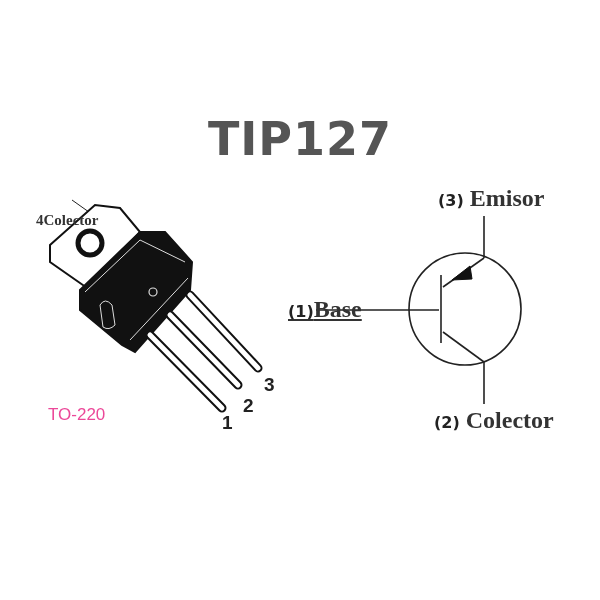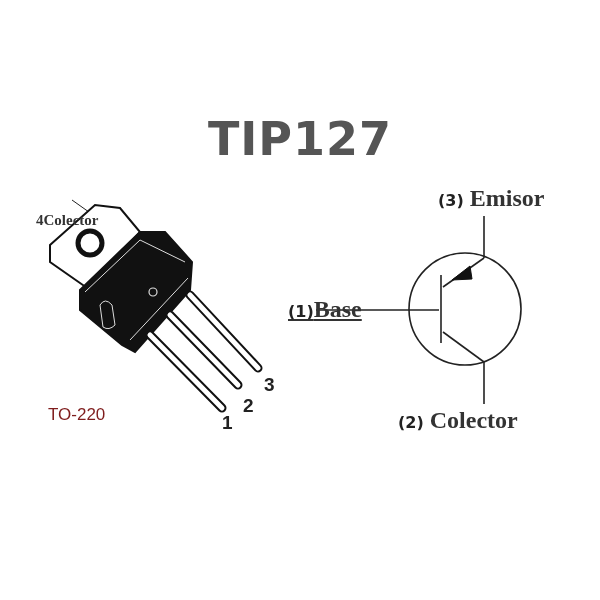--- a/index.html
+++ b/index.html
@@ -1,20 +1,20 @@
 <!DOCTYPE html>
 <html><head>
 <meta charset="utf-8">
 <style>
   html, body { margin:0; padding:0; background:#ffffff; }
   body { width:600px; height:600px; position:relative; overflow:hidden; font-family:"Liberation Sans", sans-serif; }
   .title { position:absolute; left:0; width:600px; top:112px; text-align:center; font-family:"DejaVu Sans", sans-serif; font-weight:bold; font-size:46px; color:#555555; letter-spacing:1px; }
   .serif-label { position:absolute; font-family:"Liberation Serif", serif; font-weight:bold; color:#333333; white-space:nowrap; }
   .num { font-family:"DejaVu Sans", sans-serif; font-weight:bold; font-size:16px; color:#222; }
-  .pkg-label { position:absolute; font-family:"Liberation Sans", sans-serif; font-size:17px; color:#7f1d1d; }
+  .pkg-label { position:absolute; font-family:"Liberation Sans", sans-serif; font-size:17px; color:#ec4899; }
   .pin-num { position:absolute; font-family:"Liberation Sans", sans-serif; font-weight:bold; font-size:19px; color:#222; }
   svg { position:absolute; left:0; top:0; }
 </style>
 </head>
 <body>
 
 <div class="title">TIP127</div>
 
 <svg width="600" height="600">
 
@@ -66,16 +66,16 @@
 
 <div class="serif-label" style="left:438px; top:185px; font-size:24px;">
   <span class="num">(3)</span>
   <span>Emisor</span>
 </div>
 
 <div class="serif-label" style="left:288px; top:296px; font-size:24px;text-decoration:underline;">
   <span class="num">(1)</span><span>Base</span>
 </div>
 
-<div class="serif-label" style="left:398px; top:407px; font-size:24px;">
+<div class="serif-label" style="left:434px; top:407px; font-size:24px;">
   <span class="num">(2)</span>
   <span>Colector</span>
 </div>
 
 </body></html>

